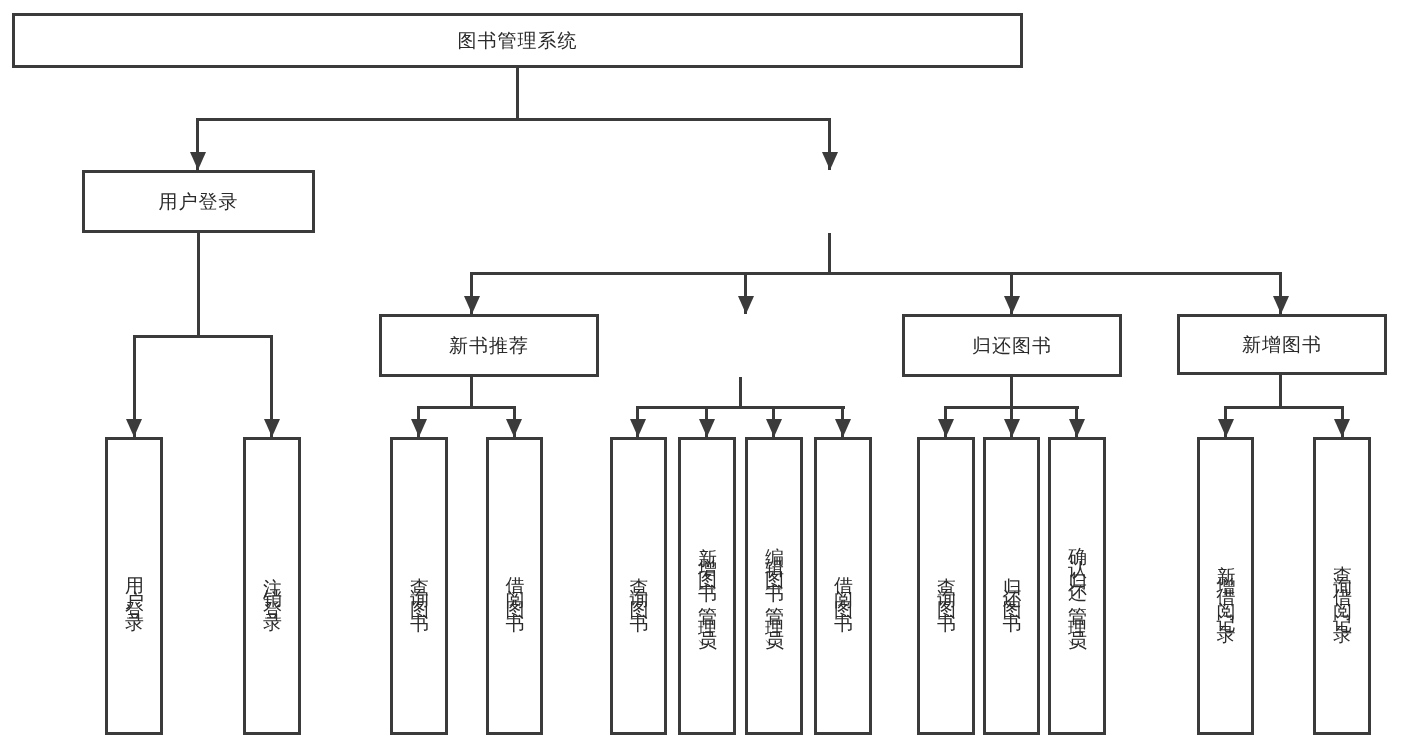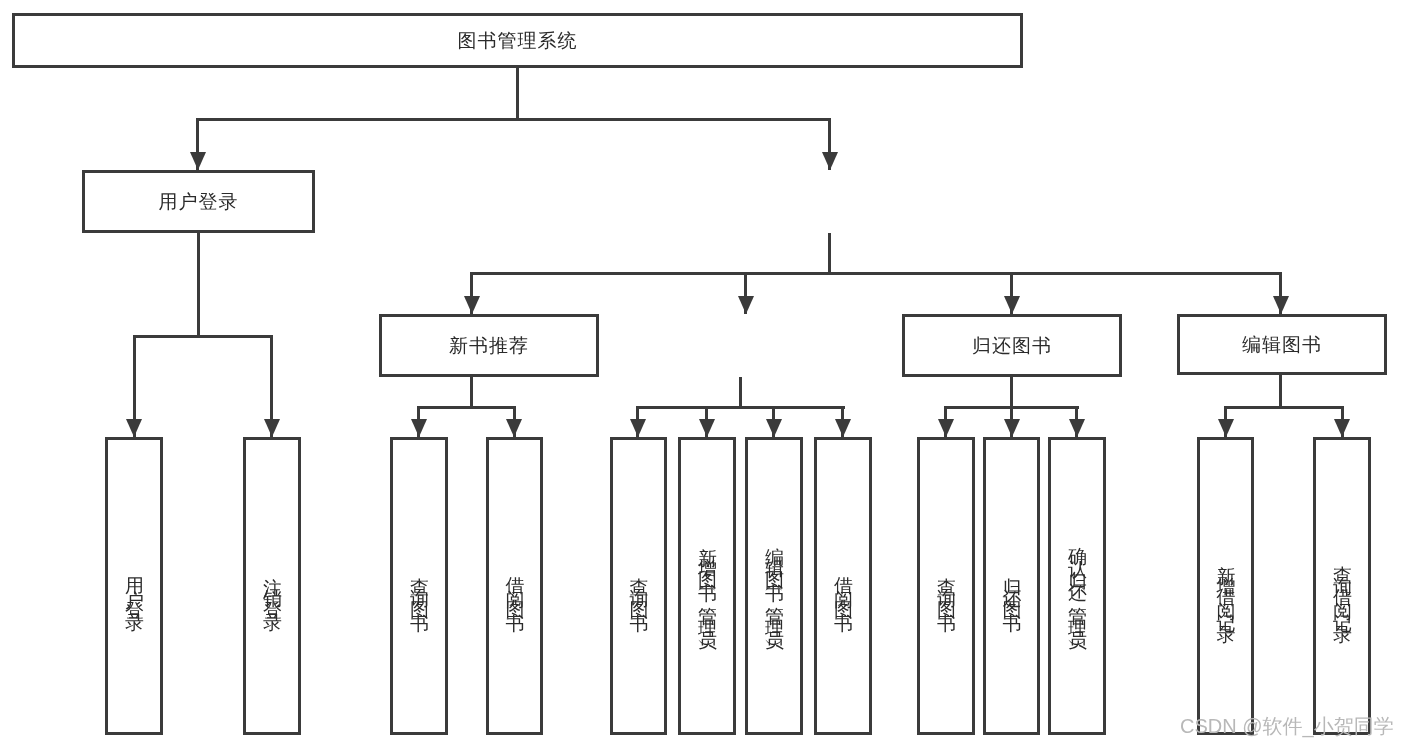--- a/index.html
+++ b/index.html
@@ -57,21 +57,21 @@
   <div class="arrow" style="left:464px;top:296px"></div>
   <div class="vline" style="left:744px;top:272px;height:42px"></div>
   <div class="arrow" style="left:738px;top:296px"></div>
   <div class="vline" style="left:1010px;top:272px;height:42px"></div>
   <div class="arrow" style="left:1004px;top:296px"></div>
   <div class="vline" style="left:1279px;top:272px;height:42px"></div>
   <div class="arrow" style="left:1273px;top:296px"></div>
 
   <div class="box hbox" style="left:379px;top:314px;width:220px;height:63px">新书推荐</div>
   <div class="box hbox" style="left:902px;top:314px;width:220px;height:63px">归还图书</div>
-  <div class="box hbox" style="left:1177px;top:314px;width:210px;height:61px">编辑图书</div>
+  <div class="box hbox" style="left:1177px;top:314px;width:210px;height:61px">新增图书</div>
 
   <div class="vline" style="left:470px;top:377px;height:29px"></div>
   <div class="hline" style="left:417px;top:406px;width:99px"></div>
   <div class="vline" style="left:417px;top:406px;height:31px"></div>
   <div class="arrow" style="left:411px;top:419px"></div>
   <div class="vline" style="left:513px;top:406px;height:31px"></div>
   <div class="arrow" style="left:506px;top:419px"></div>
 
   <div class="vline" style="left:739px;top:377px;height:29px"></div>
   <div class="hline" style="left:636px;top:406px;width:209px"></div>
@@ -137,15 +137,14 @@
     <span class="vtext">确认归还（管理员）</span>
   </div>
 
   <div class="box" style="left:1197px;top:437px;width:57px;height:298px">
     <span class="vtext">新增借阅记录</span>
   </div>
   <div class="box" style="left:1313px;top:437px;width:58px;height:298px">
     <span class="vtext">查询借阅记录</span>
   </div>
 
-  <div class="watermark">CSDN @软件_小贺同学</div>
 
 </div>
 
 </body></html>

